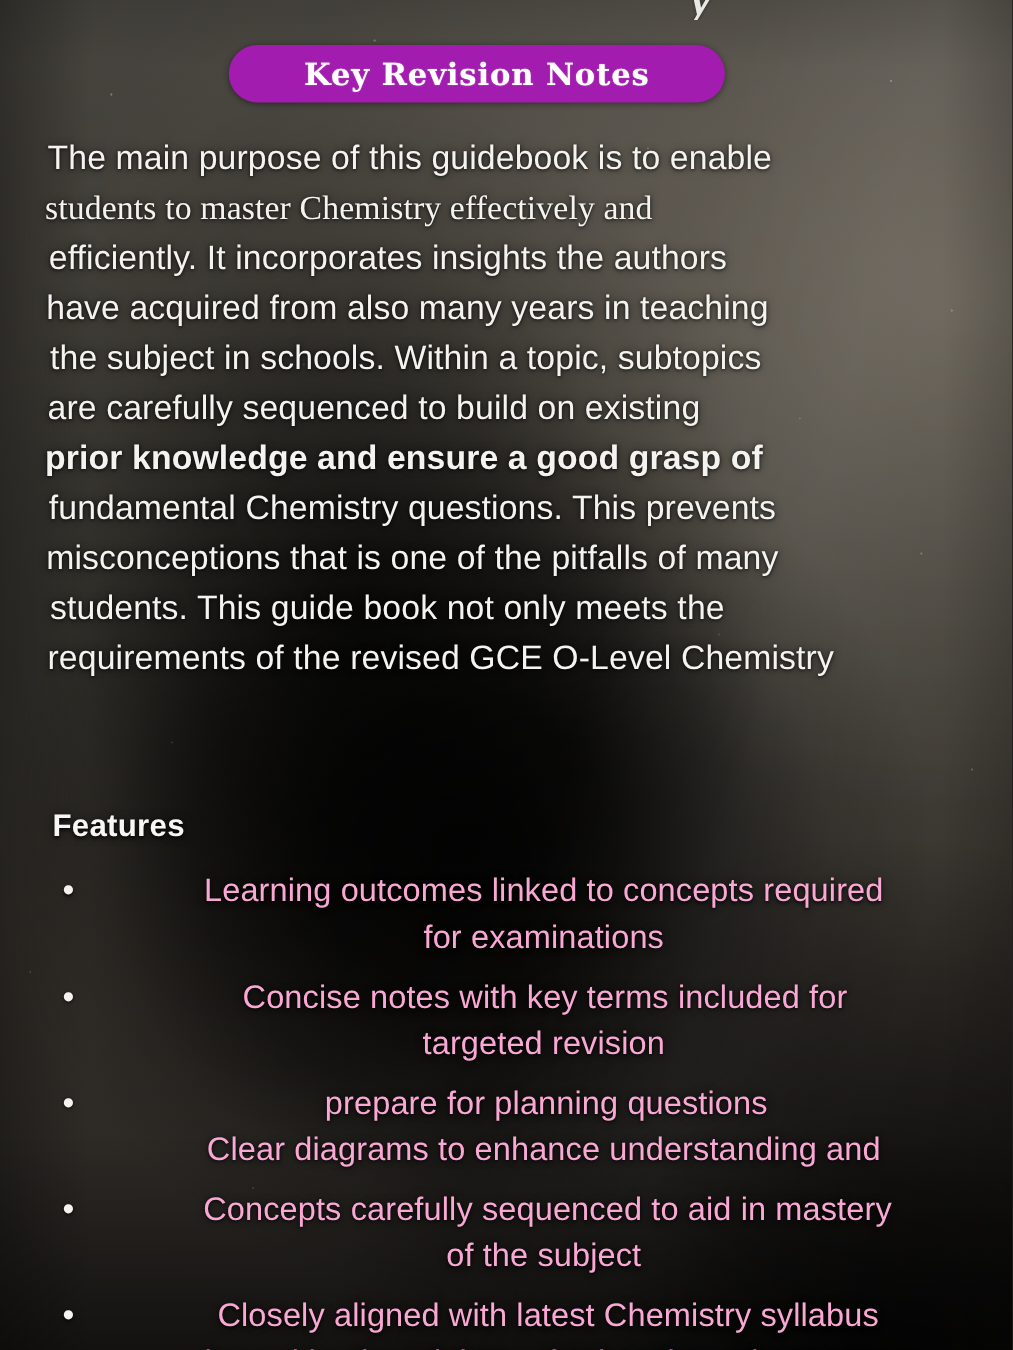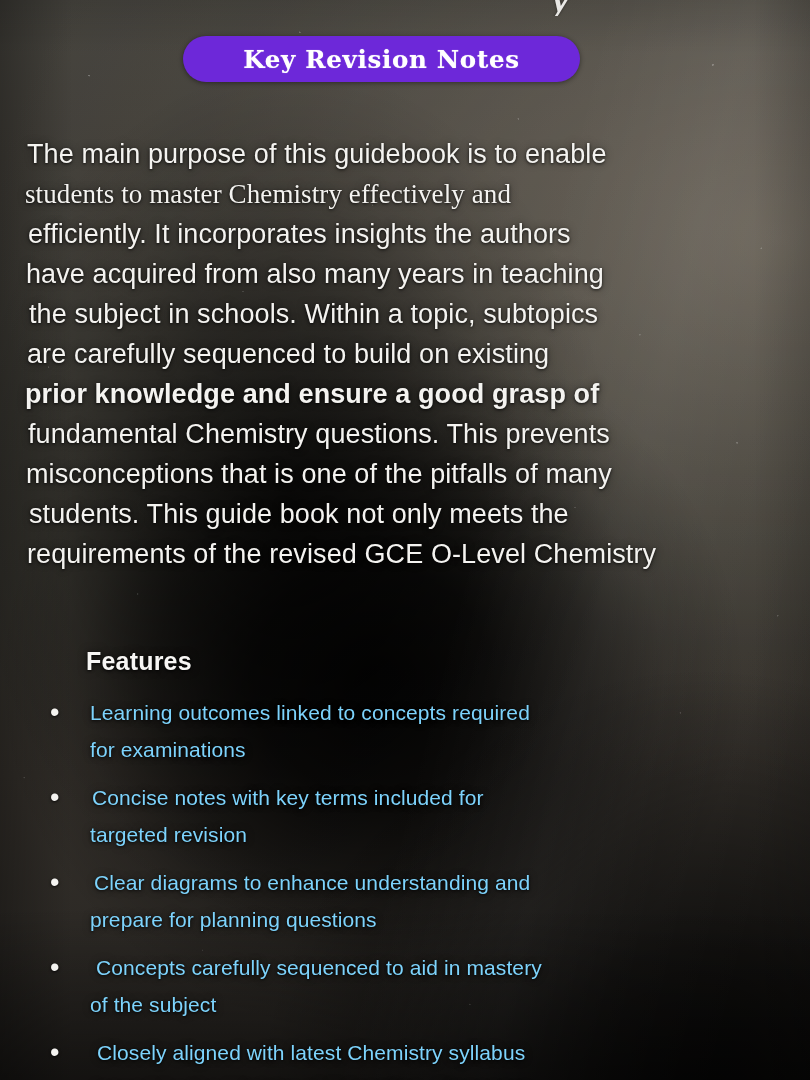--- a/index.html
+++ b/index.html
@@ -153,23 +153,22 @@
     font-weight:700;
     font-size:24.5px;
     letter-spacing:0.7px;
     white-space:nowrap;
     text-shadow:0 0 1px rgba(255,255,255,0.6);
   }
 
   
   .intro {
     position:absolute;
-    left:24px; top:106px;
+    left:35px; top:106px;
     width:716px;
-    margin-top:28px;
   }
   .intro .line {
     color:#f4f3f0;
     font-size:27px;
     line-height:40px;
     font-weight:400;
     letter-spacing:0.1px;
     white-space:nowrap;
     text-shadow:0 1px 3px rgba(0,0,0,0.75), 0 0 8px rgba(0,0,0,0.45);
   }
@@ -189,21 +188,20 @@
 
   
   .features-heading {
     position:absolute;
     left:42px; top:647px;
     color:#f7f6f4;
     font-size:25px;
     font-weight:700;
     letter-spacing:0.2px;
     text-shadow:0 1px 3px rgba(0,0,0,0.8), 0 0 8px rgba(0,0,0,0.5);
-    margin-left:44px;
   }
 
   
   .features-list {
     position:absolute;
     left:40px; top:694px;
     width:740px;
     list-style:none;
   }
   .feature-item {
@@ -216,27 +214,28 @@
     left:10px; top:0;
     width:10px;
     color:#f4f3f0;
     font-size:27px;
     line-height:37px;
     text-shadow:0 1px 3px rgba(0,0,0,0.8);
   }
   .feature-text { display:block; }
   .feature-text .fline {
     display:block;
-    color:#7dd3fc;
-    font-size:21px;
+    color:#f9a8d4;
+    font-size:26px;
     line-height:37px;
     font-weight:400;
     letter-spacing:0.1px;
     white-space:nowrap;
     text-shadow:0 1px 3px rgba(0,0,0,0.78), 0 0 8px rgba(0,0,0,0.45);
+    text-align:center;
   }
   .feature-item:nth-child(2) .fline:nth-child(1){ padding-left:2px; }
   .feature-item:nth-child(3) .fline:nth-child(1){ padding-left:4px; }
   .feature-item:nth-child(4) .fline:nth-child(1){ padding-left:6px; }
   .feature-item:nth-child(5) .fline:nth-child(1){ padding-left:7px; }
   .feature-item:nth-child(5) .fline:nth-child(2){ padding-left:4px; }
 </style>
 </head>
 <body>
 
@@ -248,21 +247,21 @@
   <div class="layer-shadow-b"></div>
   <div class="layer-shadow-c"></div>
   <div class="layer-gloss"></div>
   <div class="layer-vignette"></div>
   <div class="layer-grain"></div>
 
   <div class="content">
 
     <div class="top-clip-glyph">y</div>
 
-    <div class="title-badge" style="background: #6d28d9;">
+    <div class="title-badge" style="background: #a21caf;">
       <span class="label" style="color: rgb(255, 255, 255);">Key Revision Notes</span>
     </div>
 
     <div class="intro">
         <div class="line">The main purpose of this guidebook is to enable</div>
         <div class="line">students to master Chemistry effectively and</div>
         <div class="line">efficiently. It incorporates insights the authors</div>
         <div class="line">have acquired from also many years in teaching</div>
         <div class="line">the subject in schools. Within a topic, subtopics</div>
         <div class="line">are carefully sequenced to build on existing</div>
@@ -286,22 +285,22 @@
         <li class="feature-item">
           <span class="feature-bullet">•</span>
           <span class="feature-text">
             <span class="fline">Concise notes with key terms included for</span>
             <span class="fline">targeted revision</span>
           </span>
         </li>
         <li class="feature-item">
           <span class="feature-bullet">•</span>
           <span class="feature-text">
+            <span class="fline">prepare for planning questions</span>
             <span class="fline">Clear diagrams to enhance understanding and</span>
-            <span class="fline">prepare for planning questions</span>
           </span>
         </li>
         <li class="feature-item">
           <span class="feature-bullet">•</span>
           <span class="feature-text">
             <span class="fline">Concepts carefully sequenced to aid in mastery</span>
             <span class="fline">of the subject</span>
           </span>
         </li>
         <li class="feature-item">

